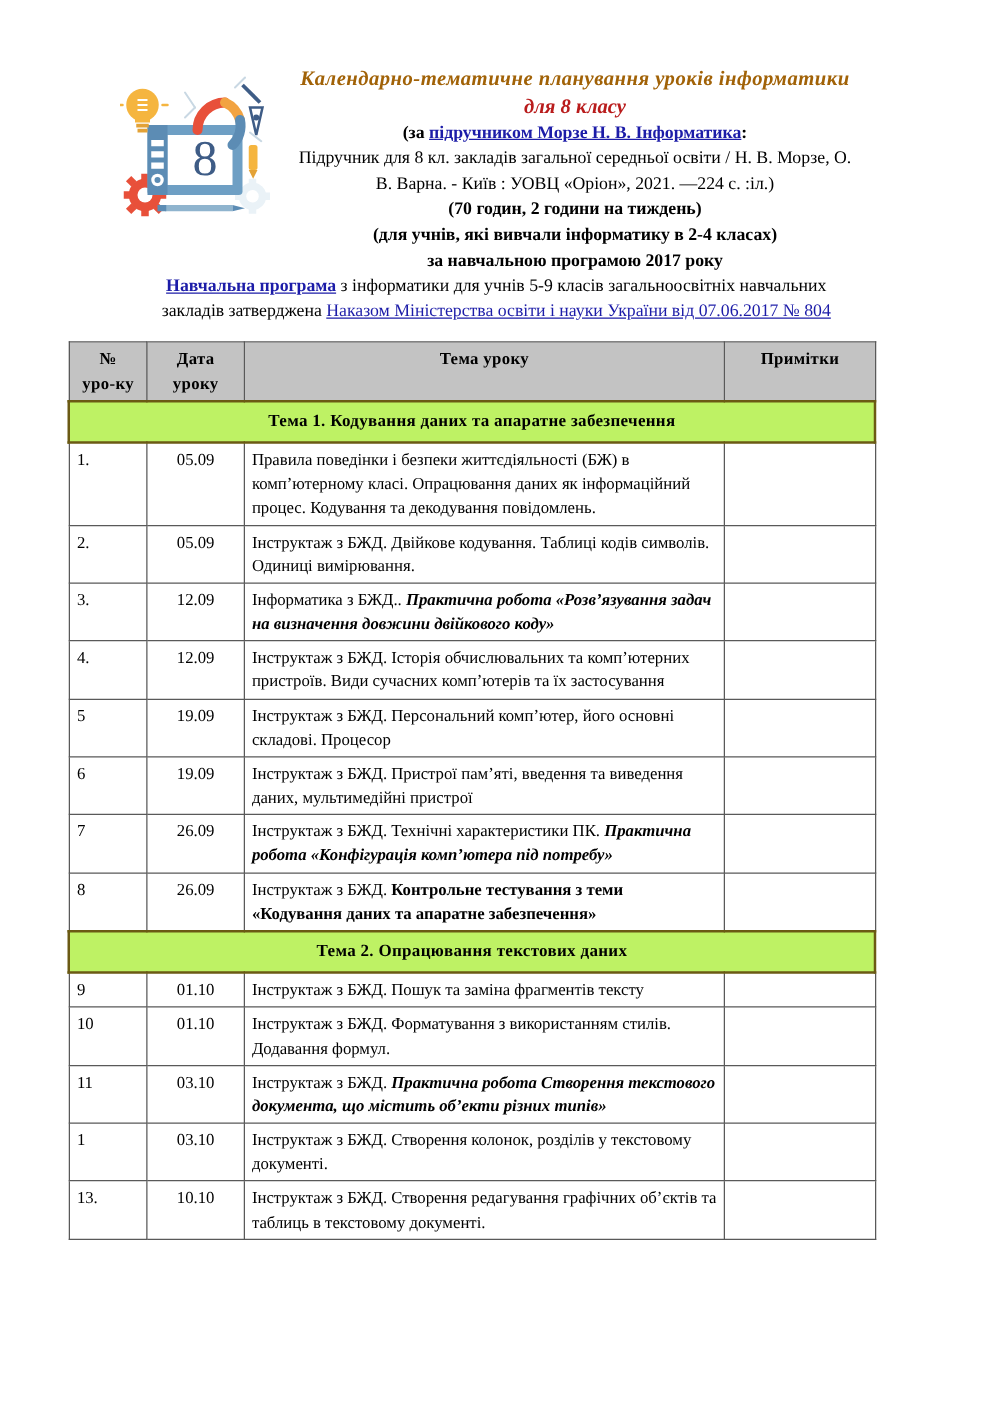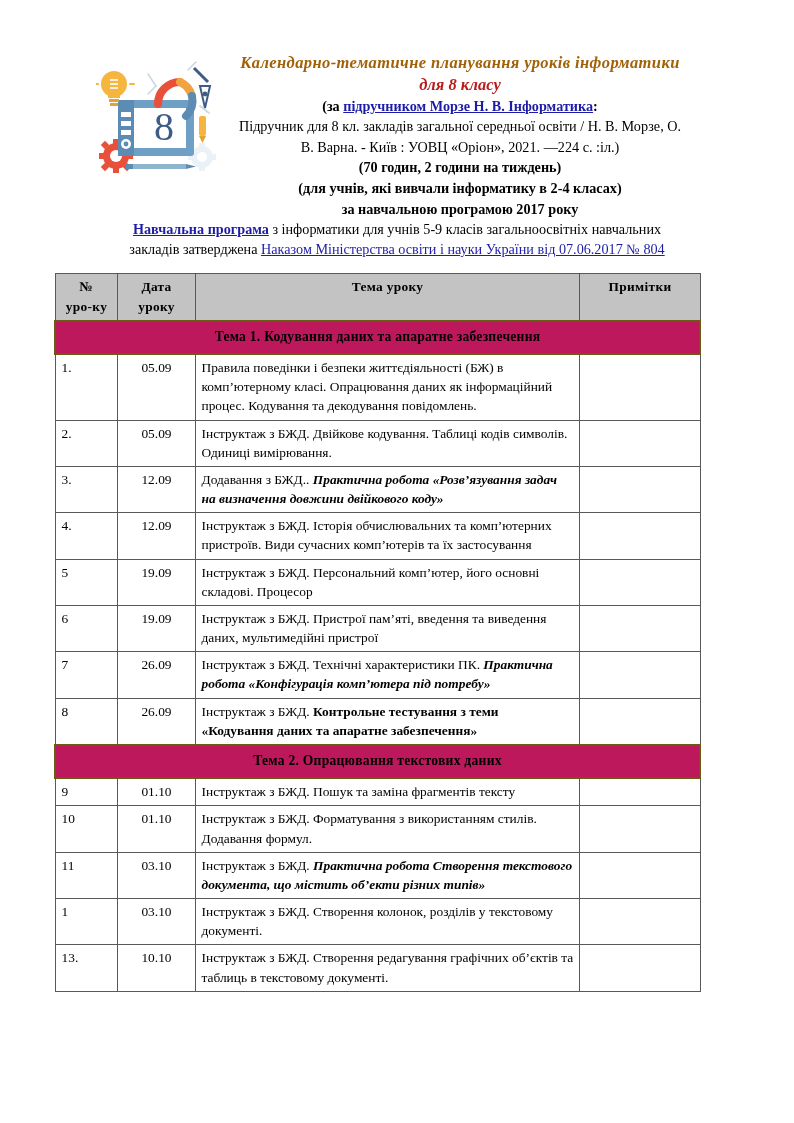--- a/index.html
+++ b/index.html
@@ -119,21 +119,21 @@
     text-align: center;
     vertical-align: middle;
     font-weight: bold;
     font-size: 13.6px;
     line-height: 1.33;
     padding: 7px 4px 8px 4px;
     letter-spacing: 0.3px;
   }
 
   tr.theme-row td {
-    background: #be185d;
+    background: #bef264;
     border-top: 2px solid #6B5A14;
     border-bottom: 2px solid #6B5A14;
     border-left: 2px solid #6B5A14;
     border-right: 2px solid #6B5A14;
     text-align: center;
     font-weight: bold;
     font-size: 13.6px;
     letter-spacing: 0.25px;
     padding: 5px 4px 7px 4px;
     vertical-align: middle;
@@ -308,21 +308,21 @@
           </tr>
           <tr>
             <td class="num">2.</td>
             <td class="date">05.09</td>
             <td class="topic"><span>Інструктаж з БЖД. Двійкове кодування. Таблиці кодів символів. Одиниці вимірювання.</span></td>
             <td class="note"></td>
           </tr>
           <tr>
             <td class="num">3.</td>
             <td class="date">12.09</td>
-            <td class="topic"><span>Додавання з БЖД.. </span><span class="bi">Практична робота «Розв’язування задач на визначення довжини двійкового коду»</span></td>
+            <td class="topic"><span>Інформатика з БЖД.. </span><span class="bi">Практична робота «Розв’язування задач на визначення довжини двійкового коду»</span></td>
             <td class="note"></td>
           </tr>
           <tr>
             <td class="num">4.</td>
             <td class="date">12.09</td>
             <td class="topic"><span>Інструктаж з БЖД. Історія обчислювальних та комп’ютерних пристроїв. Види сучасних комп’ютерів та їх застосування</span></td>
             <td class="note"></td>
           </tr>
           <tr>
             <td class="num">5</td>

